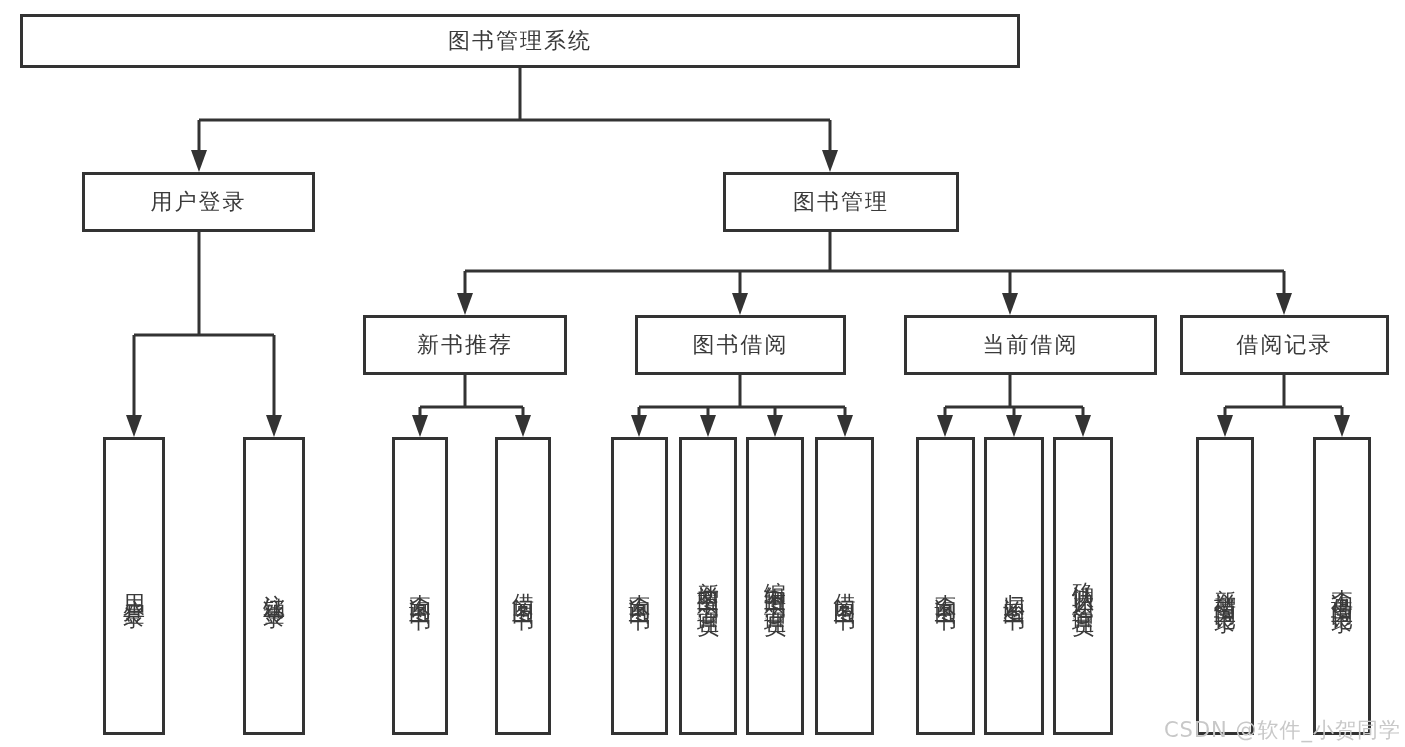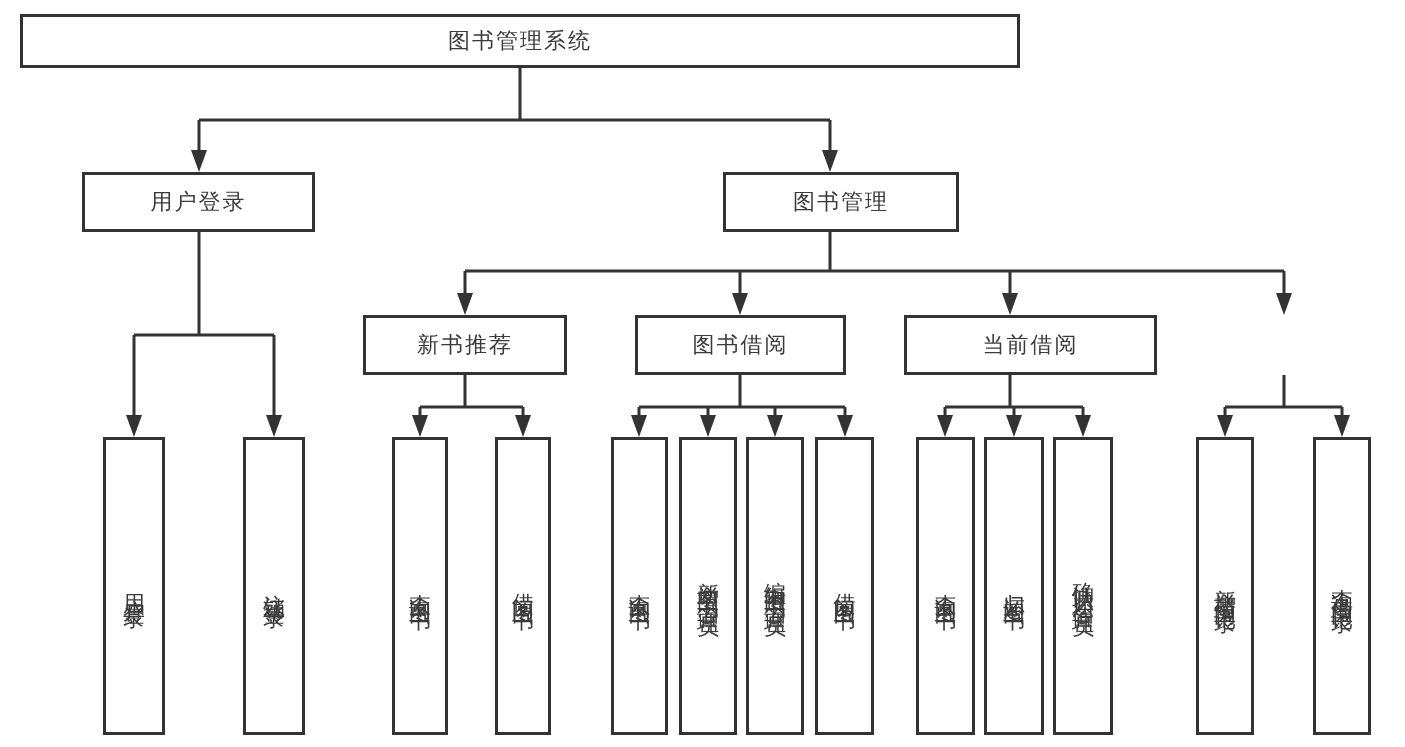--- a/index.html
+++ b/index.html
@@ -158,20 +158,23 @@
 
   <div class="node" id="n-book-borrow">
     <span>图书借阅</span>
   </div>
   <div class="node" id="n-new-book-rec">
     <span>新书推荐</span>
   </div>
   <div class="node" id="n-current-borrow">
     <span>当前借阅</span>
   </div>
+  <div class="node" id="n-borrow-record">
+    <span>借阅记录</span>
+  </div>
 
   <div class="node vertical leaf" id="l-user-login">
     <span>用户登录</span>
   </div>
   <div class="node vertical leaf" id="l-logout">
     <span>注销登录</span>
   </div>
 
   <div class="node vertical leaf" id="l-query-book-1">
     <span>查询图书</span>
@@ -203,14 +206,15 @@
     <span>确认归还（管理员）</span>
   </div>
 
   <div class="node vertical leaf" id="l-add-record">
     <span>新增借阅记录</span>
   </div>
   <div class="node vertical leaf" id="l-query-record">
     <span>查询借阅记录</span>
   </div>
 
+  <div id="watermark">CSDN @软件_小贺同学</div>
 
 </div>
 
 </body></html>

